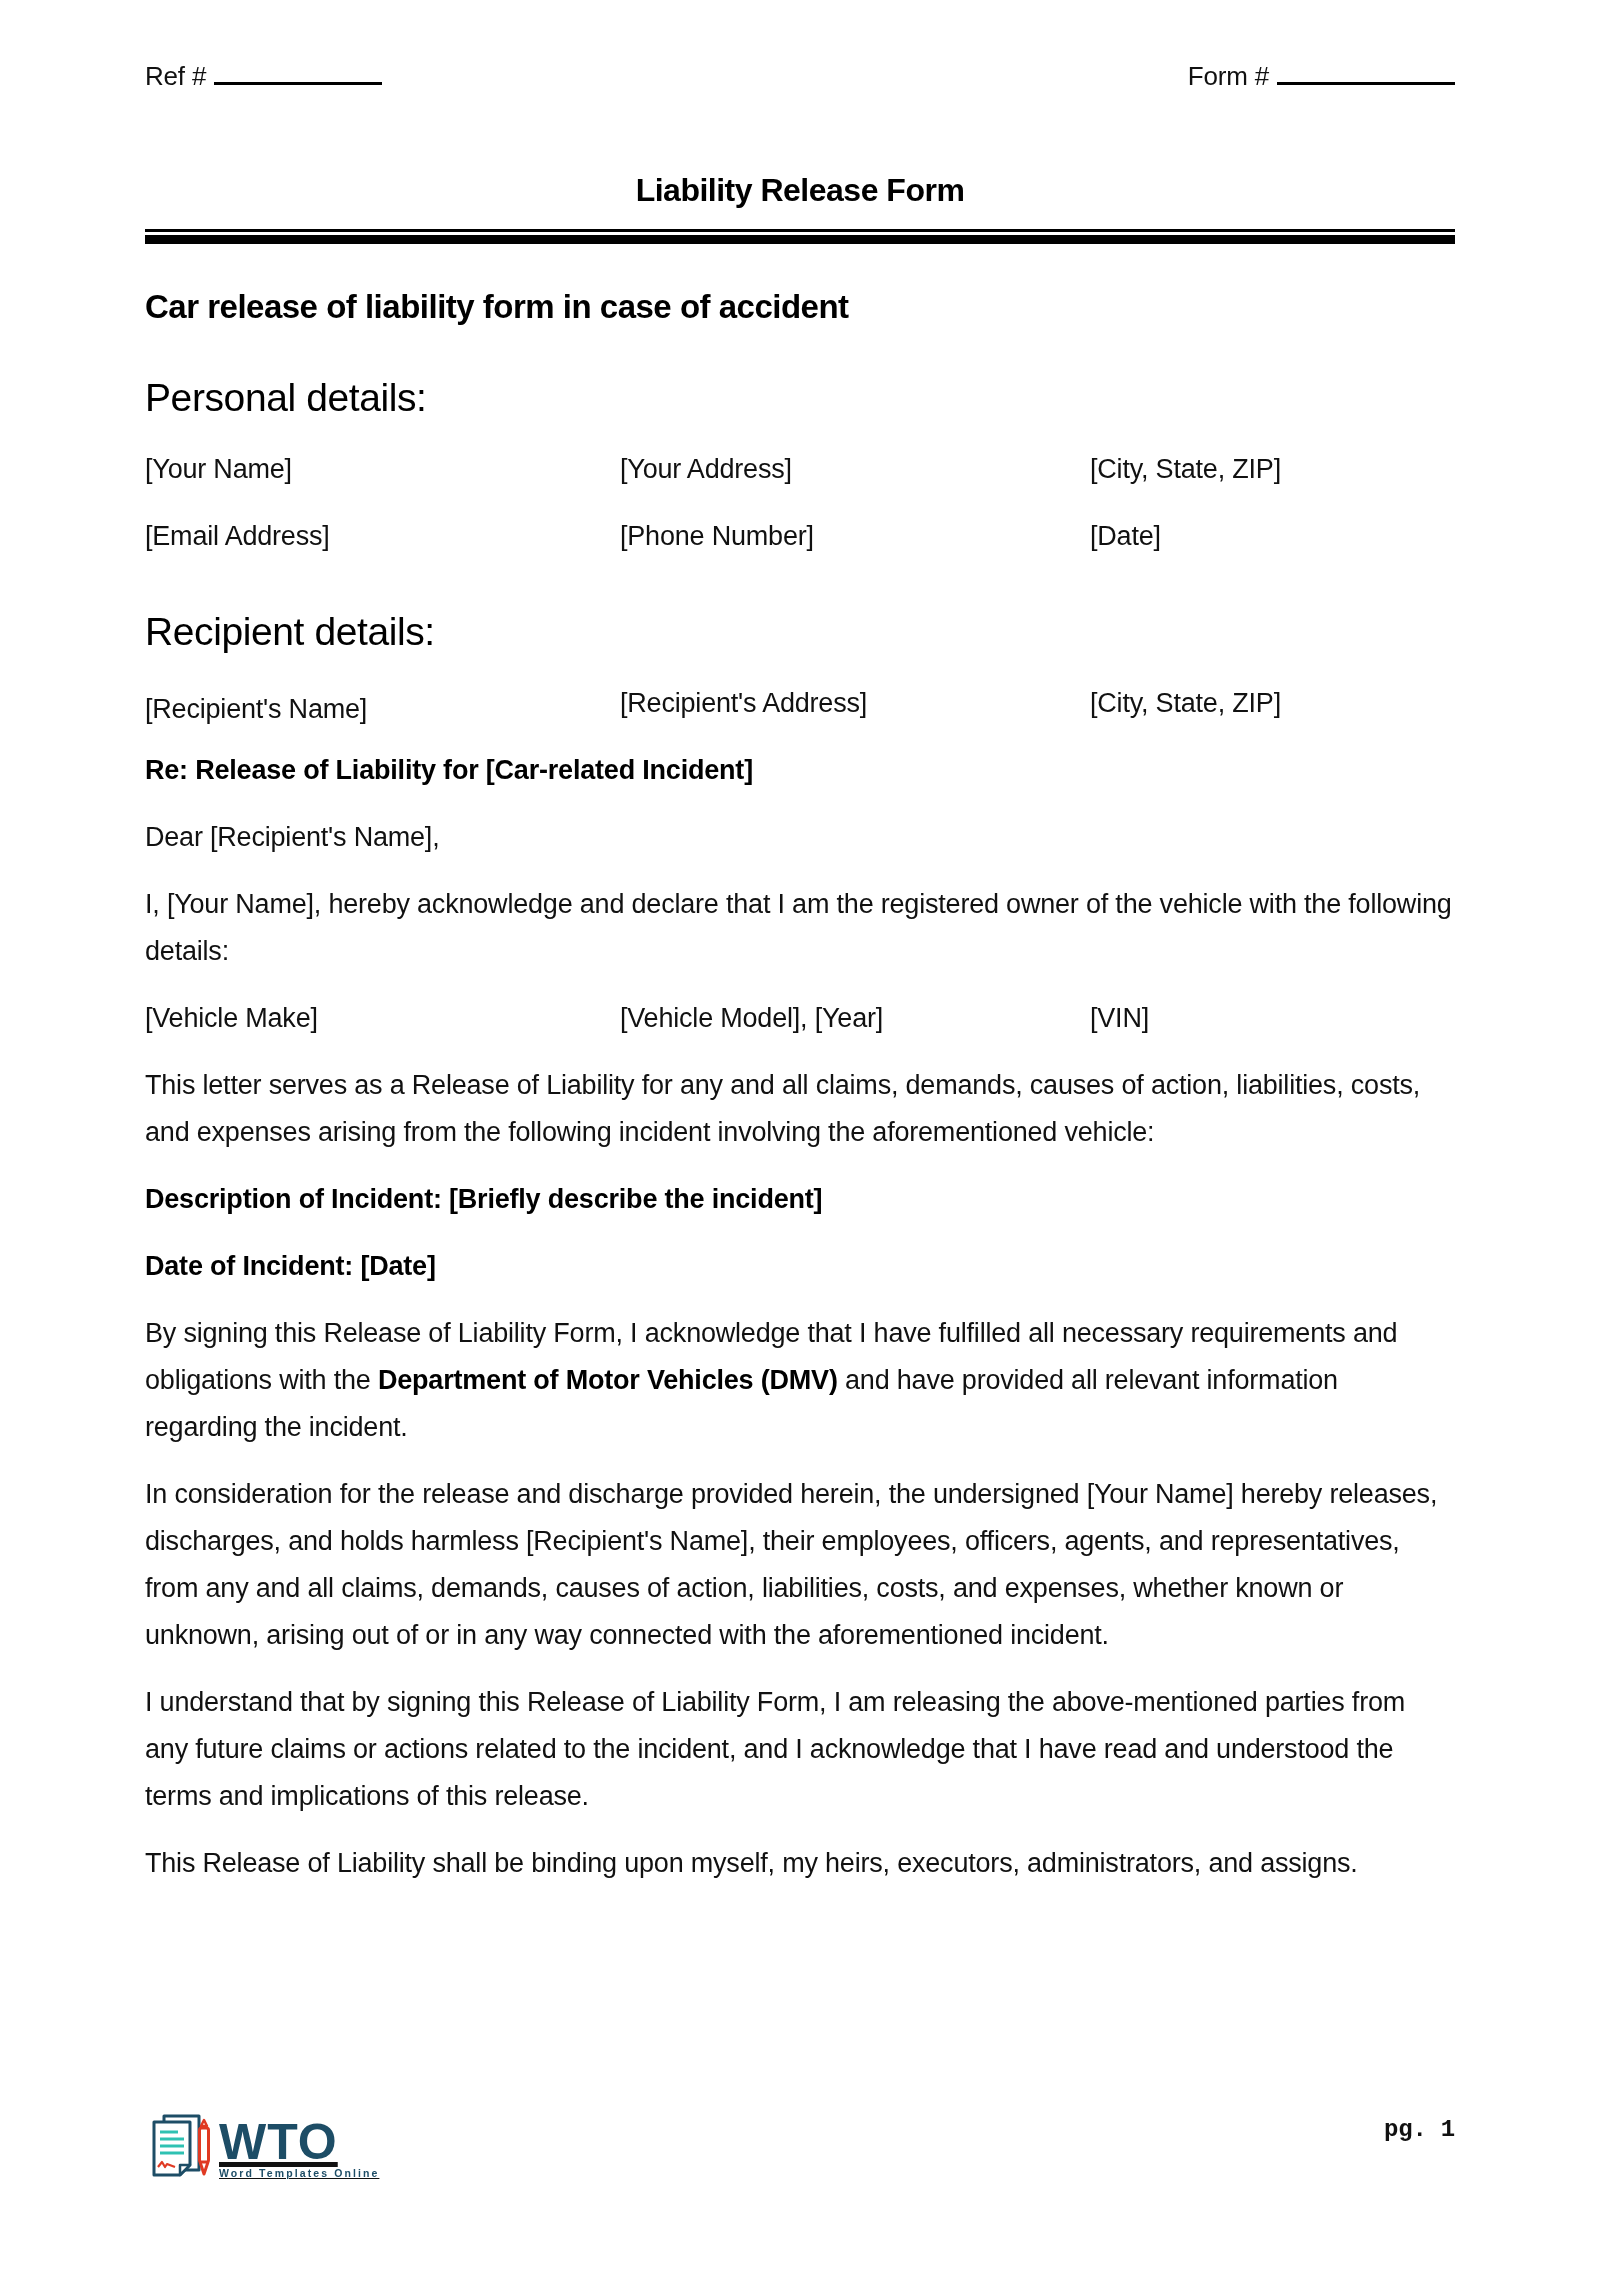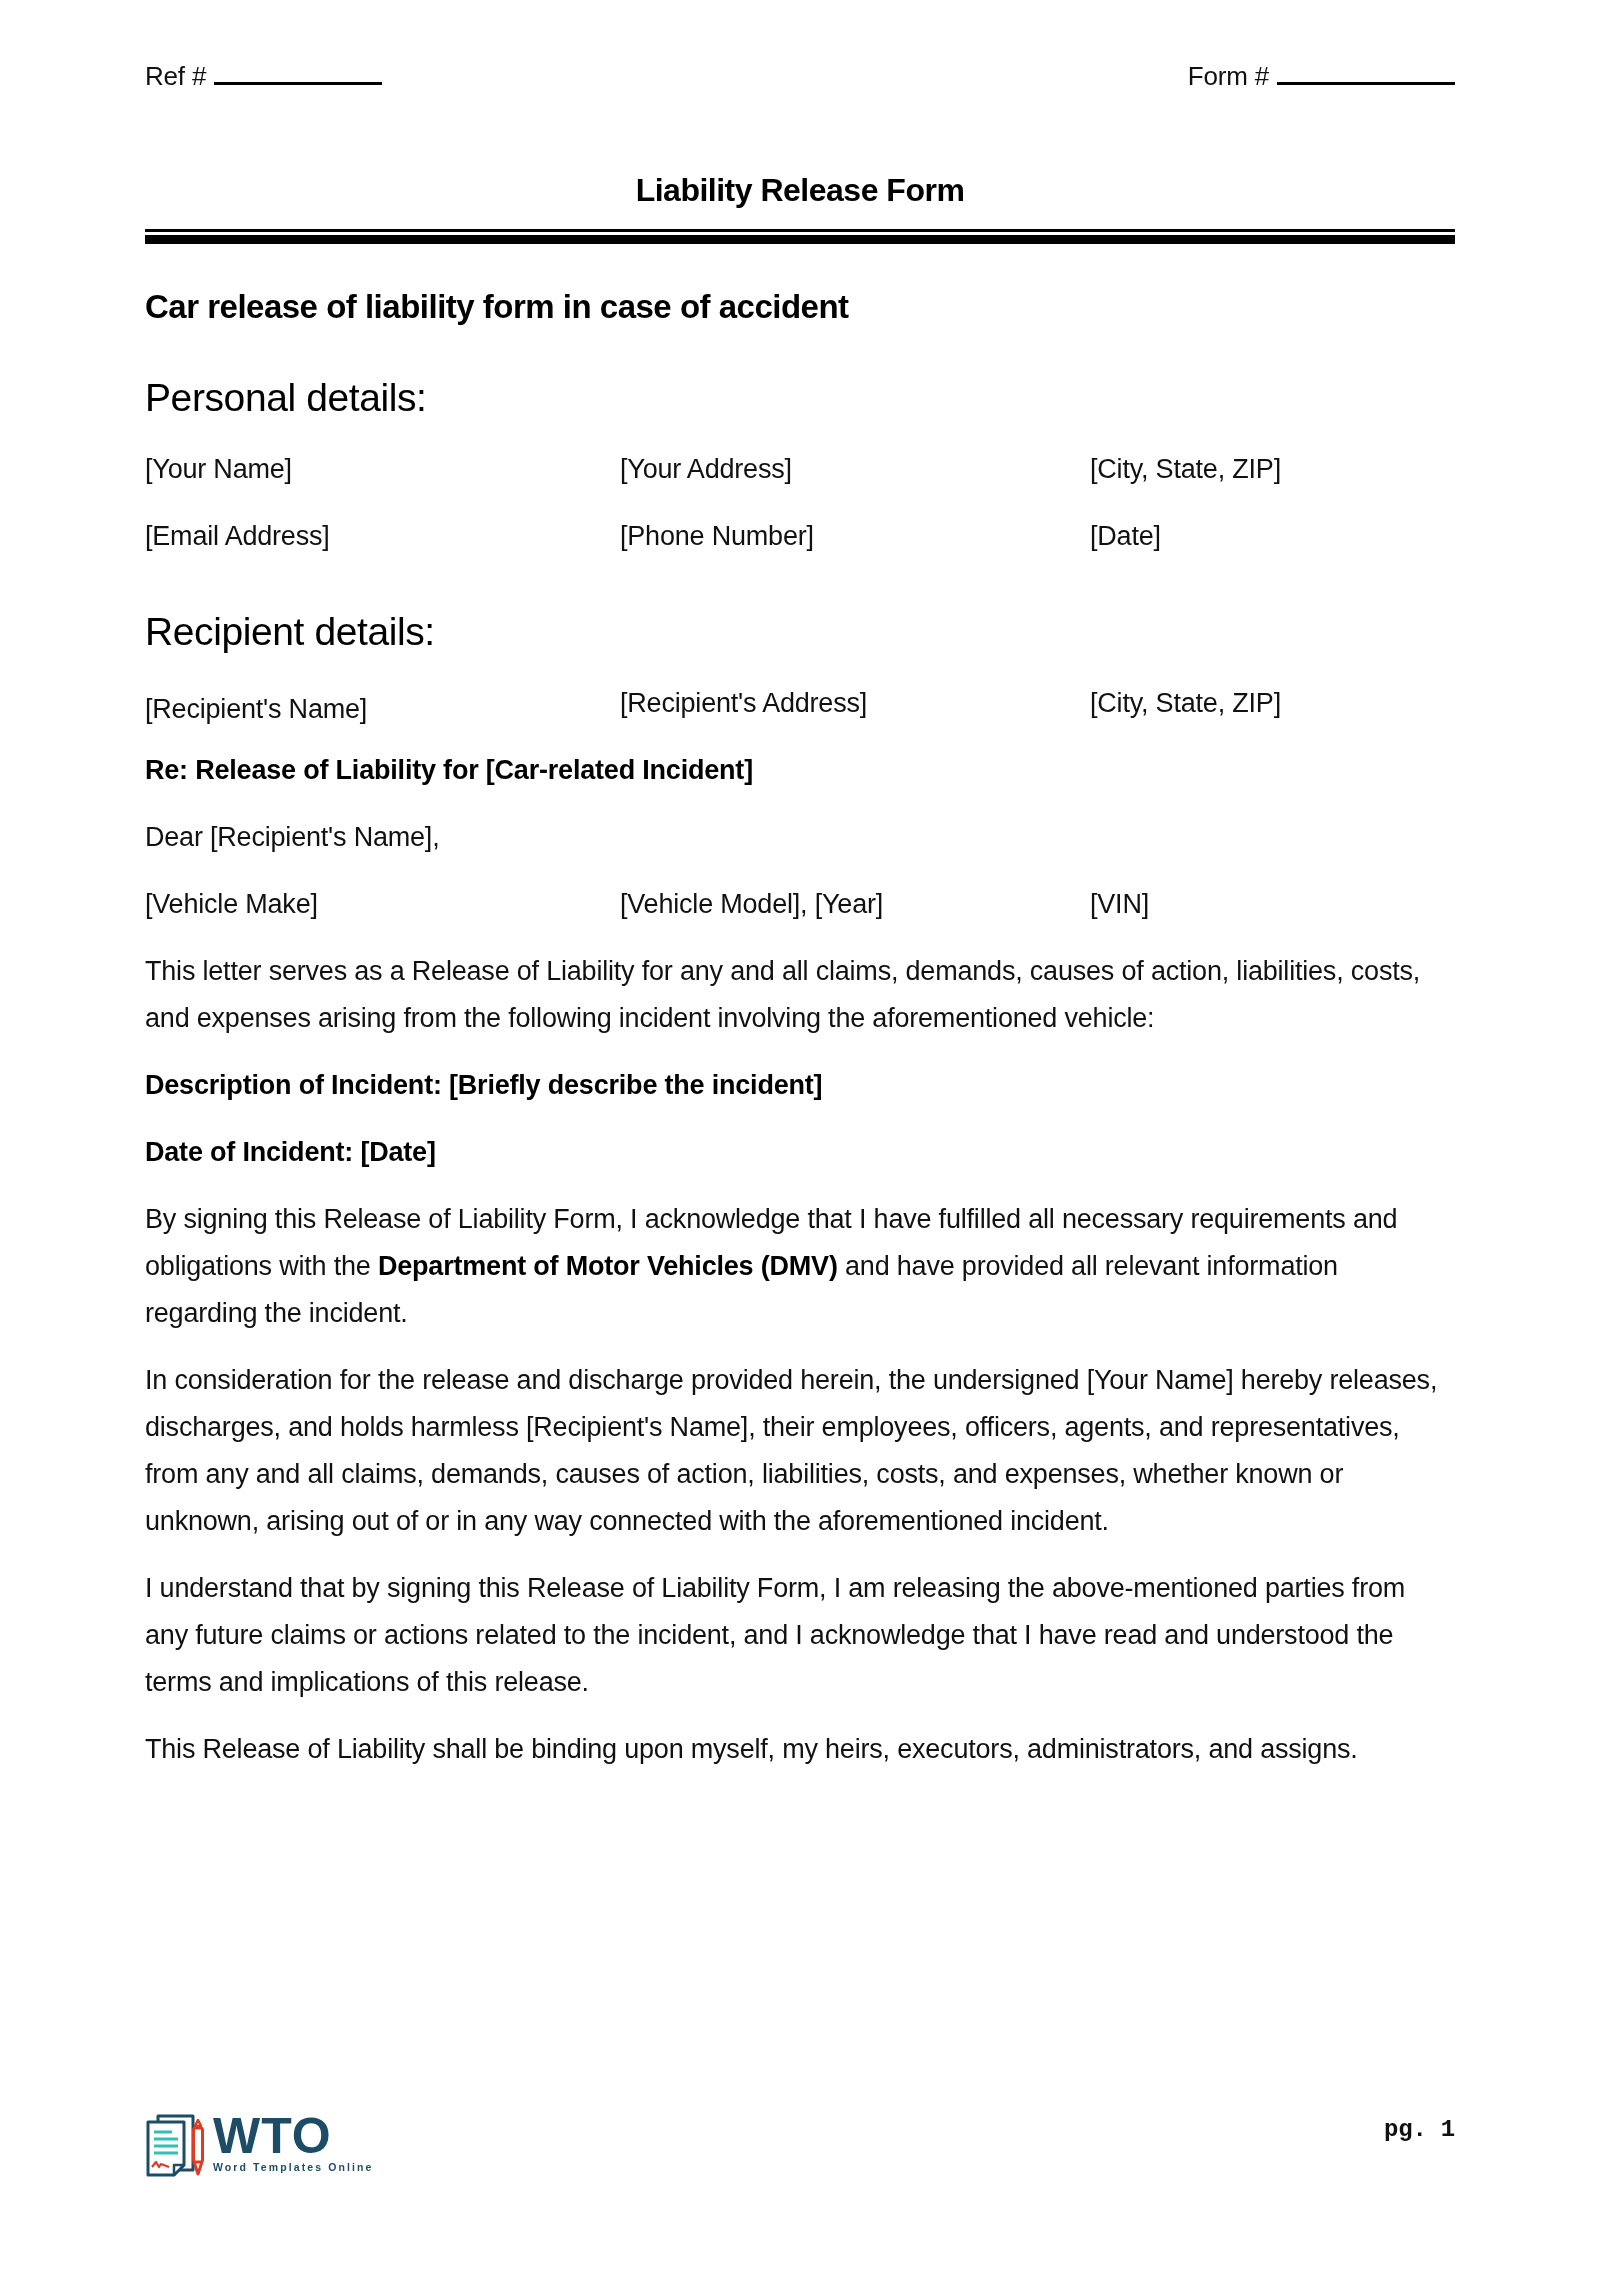--- a/index.html
+++ b/index.html
@@ -53,22 +53,22 @@
   .cell.drop { position: relative; top: 6px; }
 
   p.body {
     font-size: 27px; line-height: 47px; margin-bottom: 20px;
   }
   .bold { font-weight: bold; color: #000; }
   p.bold-line { font-weight: bold; color: #000; }
 
   
   .footer-logo {
-    position: absolute; left: 141px; top: 2112px;
-    display: flex; align-items: flex-start;
+    position: absolute; left: 147px; top: 2112px;
+    display: flex; align-items: center; text-decoration: underline;
   }
   .logo-text { margin-left: 6px; margin-top: 2px; }
   .logo-acronym {
     font-size: 50px; font-weight: bold; color: #1d4d66;
     line-height: 44px; letter-spacing: 1px;
   }
   .logo-tagline {
     font-size: 10.5px; font-weight: bold; color: #1d4d66;
     letter-spacing: 2.1px; margin-top: 3px; white-space: nowrap;
   }
@@ -118,20 +118,21 @@
   <div class="row3">
     <span class="cell drop">[Recipient's Name]</span>
     <span class="cell">[Recipient's Address]</span>
     <span class="cell">[City, State, ZIP]</span>
   </div>
 
   <p class="body bold-line">Re: Release of Liability for [Car-related Incident]</p>
 
   <p class="body">Dear [Recipient's Name],</p>
 
+  <p class="body">I, [Your Name], hereby acknowledge and declare that I am the registered owner of the vehicle with the following details:</p>
 
   <div class="row3">
     <span class="cell">[Vehicle Make]</span>
     <span class="cell">[Vehicle Model], [Year]</span>
     <span class="cell">[VIN]</span>
   </div>
 
   <p class="body">This letter serves as a Release of Liability for any and all claims, demands, causes of action, liabilities, costs, and expenses arising from the following incident involving the aforementioned vehicle:</p>
 
   <p class="body bold-line">Description of Incident: [Briefly describe the incident]</p>

